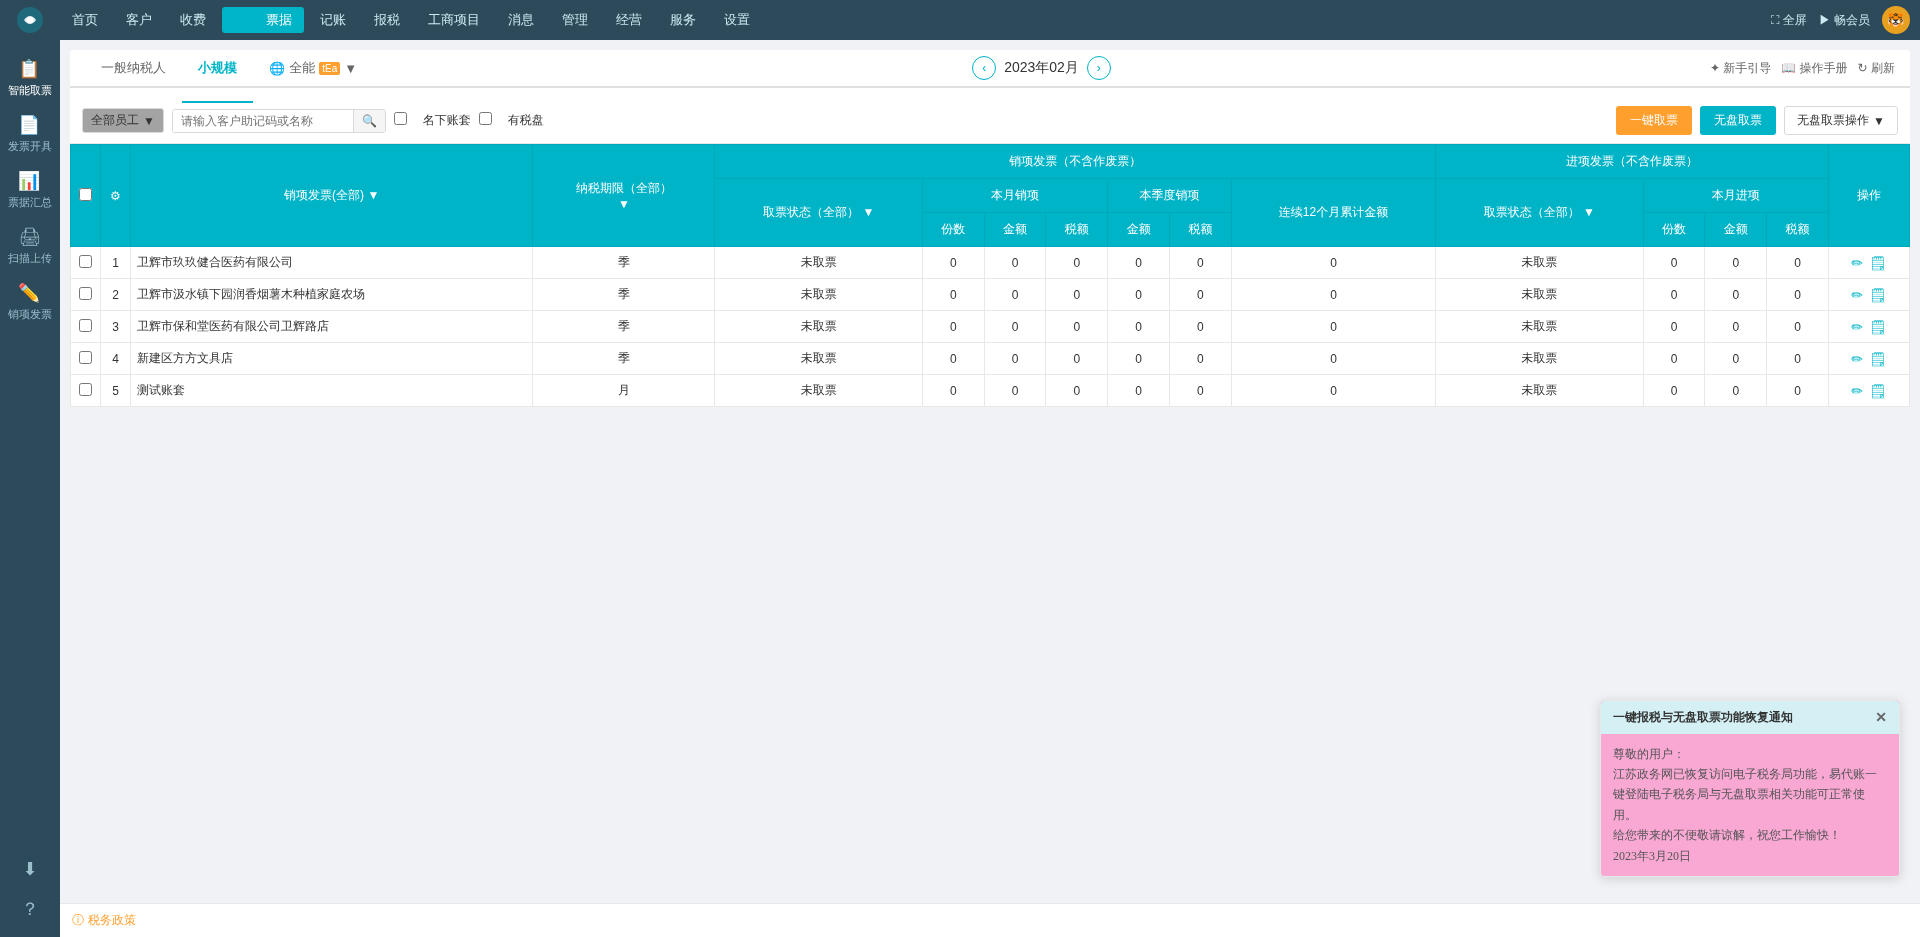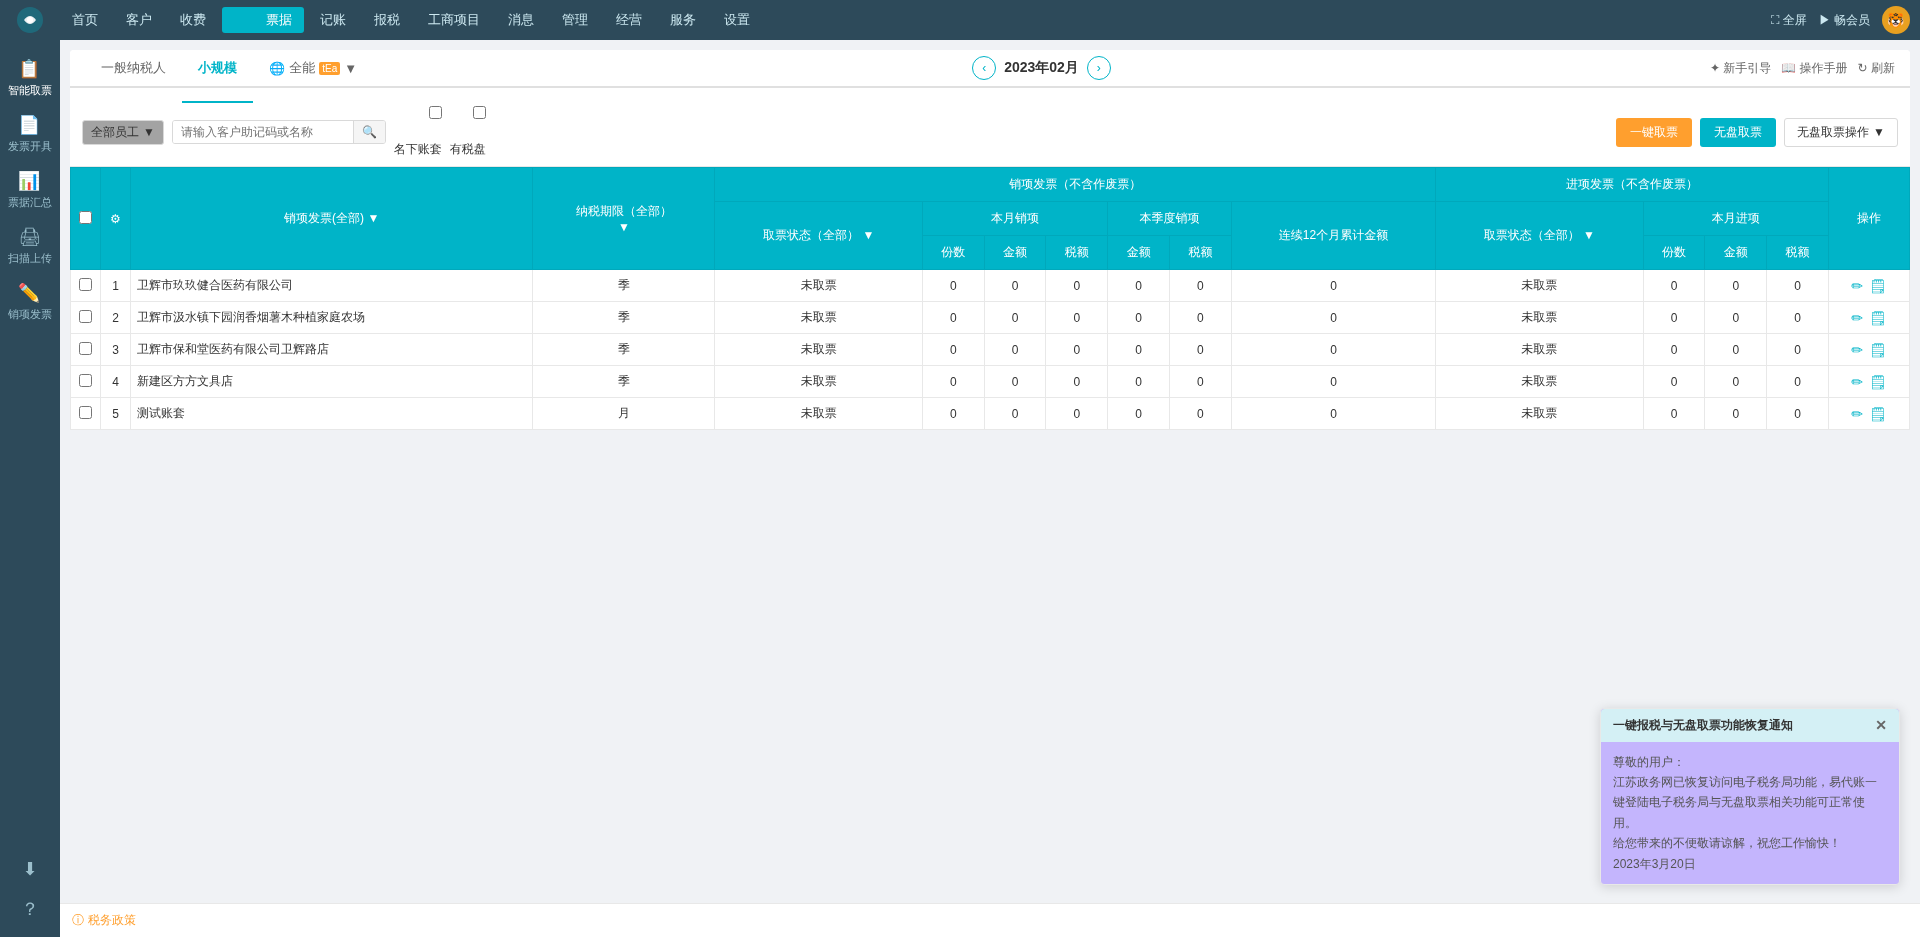--- a/index.html
+++ b/index.html
@@ -155,21 +155,21 @@
       border-radius: 50%;
       border: 1px solid #00b4c8;
       color: #00b4c8;
       display: flex; align-items: center; justify-content: center;
       cursor: pointer;
       font-size: 12px;
     }
     .period-text {
       font-size: 14px;
       color: #333;
-      font-weight: 700;
+      font-weight: 400;
     }
     .tab-right-actions {
       display: flex;
       align-items: center;
       gap: 10px;
       font-size: 12px;
       color: #666;
     }
     .tab-right-actions span { cursor: pointer; }
 
@@ -209,26 +209,25 @@
     }
     .search-box .search-btn {
       background: #f5f5f5;
       border-left: 1px solid #d9d9d9;
       padding: 4px 8px;
       cursor: pointer;
       color: #666;
     }
     .checkbox-item {
       display: flex;
-      align-items: flex-end;
-      gap: 22px;
+      align-items: flex-start;
+      gap: 16px;
       cursor: pointer;
       font-size: 12px;
       color: #333;
-      flex-direction: column;
     }
     .checkbox-item input { cursor: pointer; }
     .toolbar-right {
       margin-left: auto;
       display: flex;
       align-items: center;
       gap: 8px;
     }
     .btn-primary {
       background: #ff9f2e;
@@ -300,28 +299,29 @@
     }
     .action-icon {
       color: #00b4c8;
       cursor: pointer;
       font-size: 14px;
     }
 
     
     .notification-popup {
       position: fixed;
-      bottom: 52px;
+      bottom: 60px;
       right: 20px;
       width: 300px;
-      background: #c4b5fd;
+      background: #f9a8d4;
       border: 1px solid #e8e8e8;
       border-radius: 4px;
       box-shadow: 0 2px 12px rgba(0,0,0,0.15);
       z-index: 200;
+      font-family: Liberation Serif, serif;
     }
     .notification-header {
       background: #d4f0f5;
       padding: 8px 12px;
       display: flex;
       align-items: center;
       justify-content: space-between;
       border-radius: 4px 4px 0 0;
       font-size: 12px;
       font-weight: bold;

